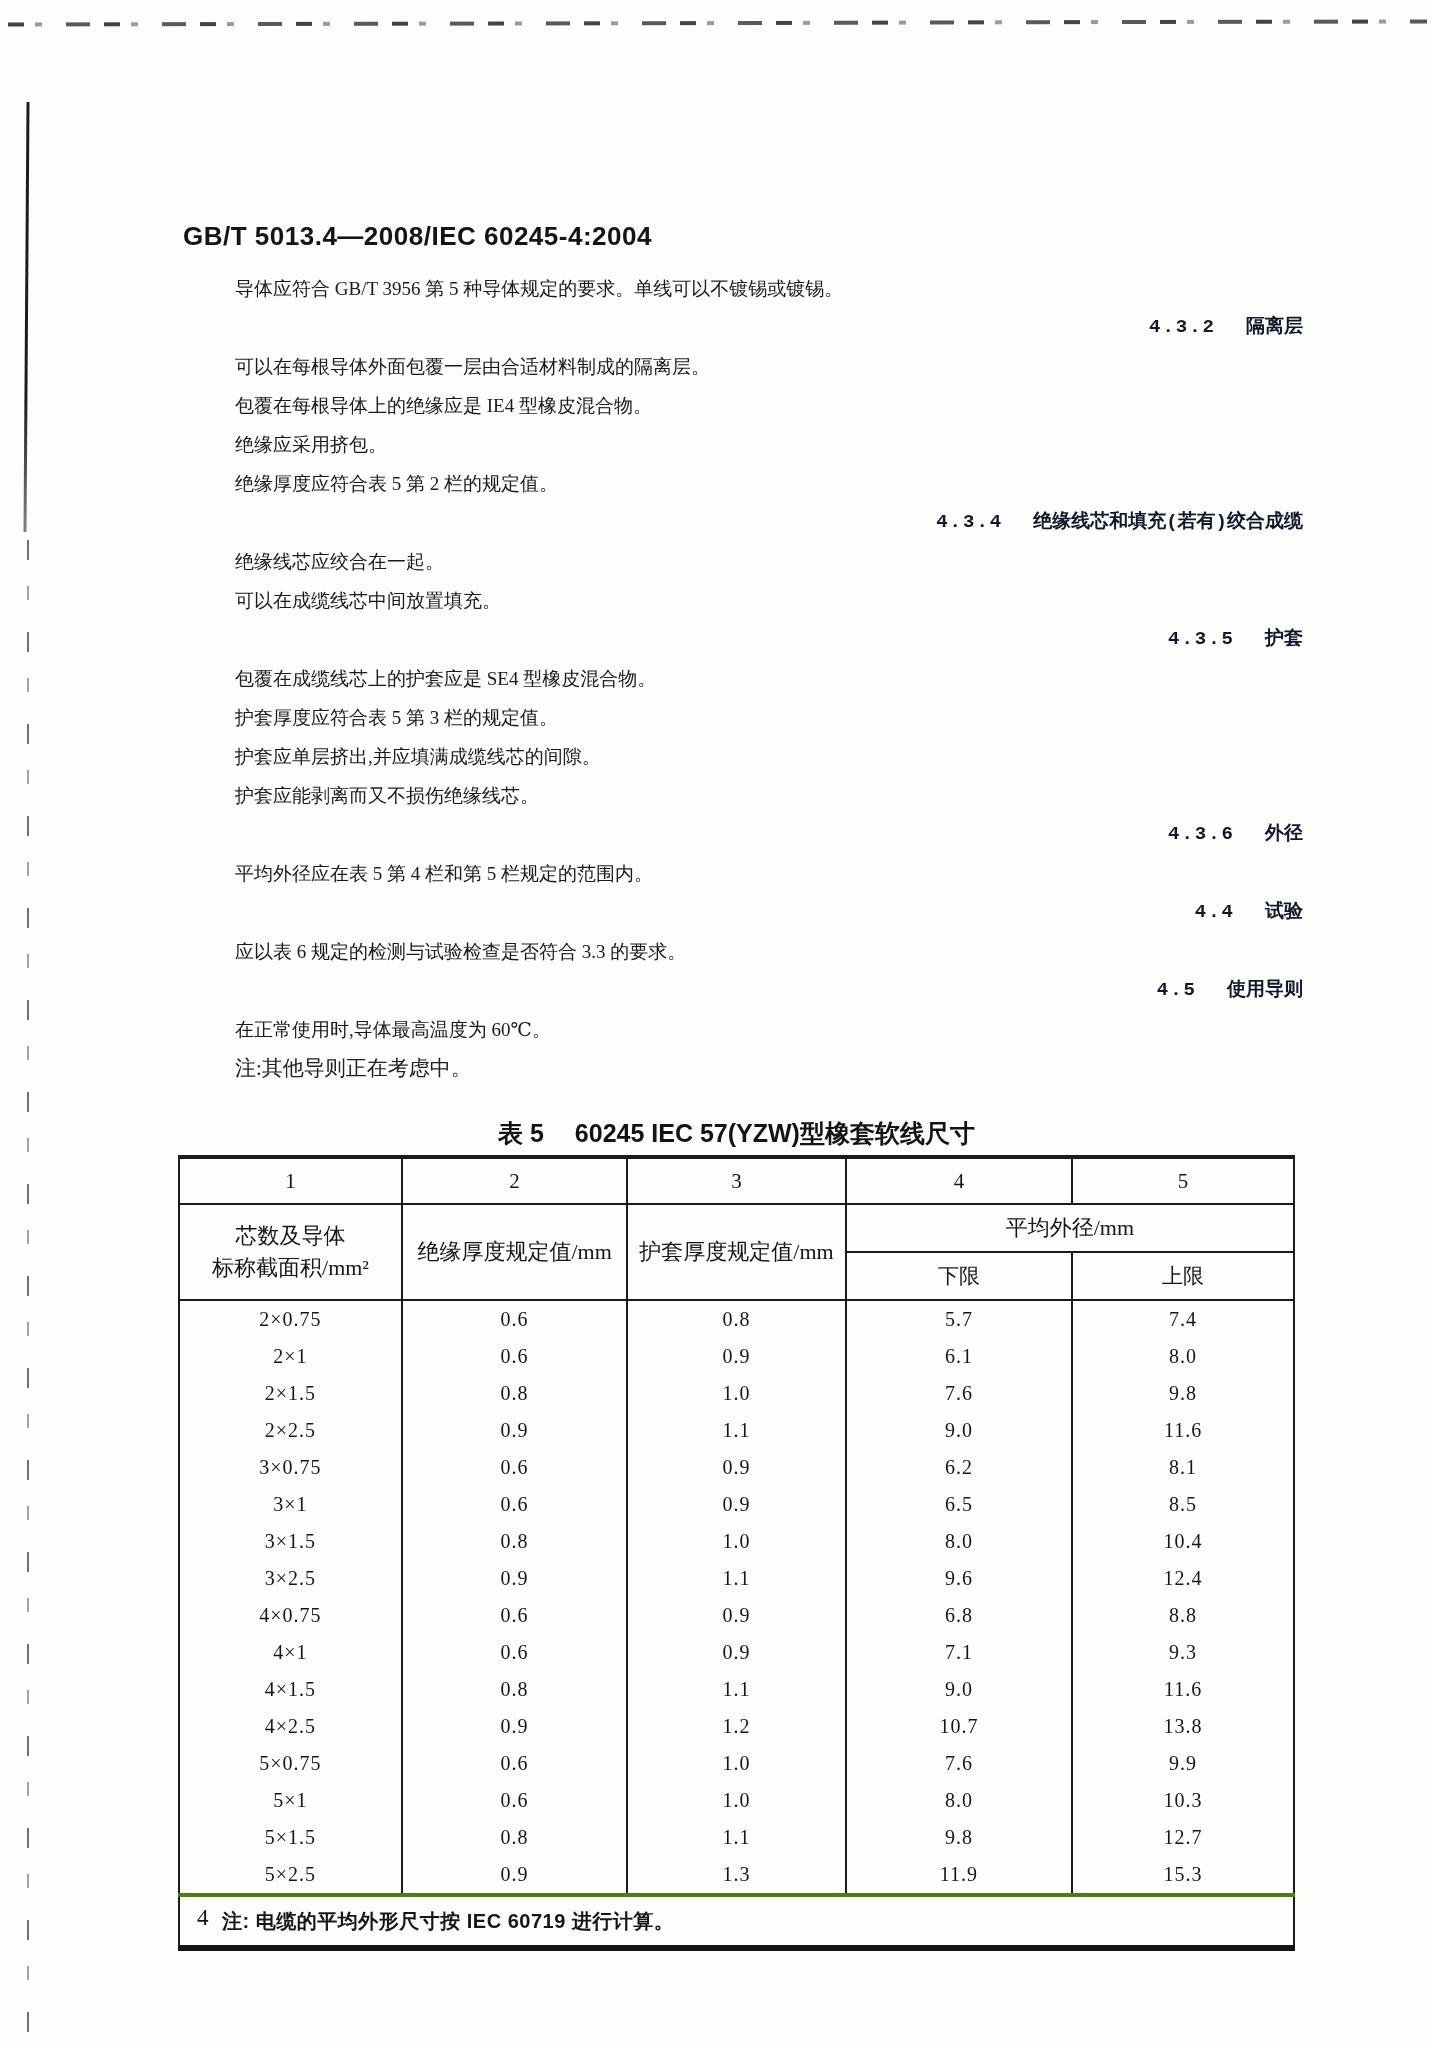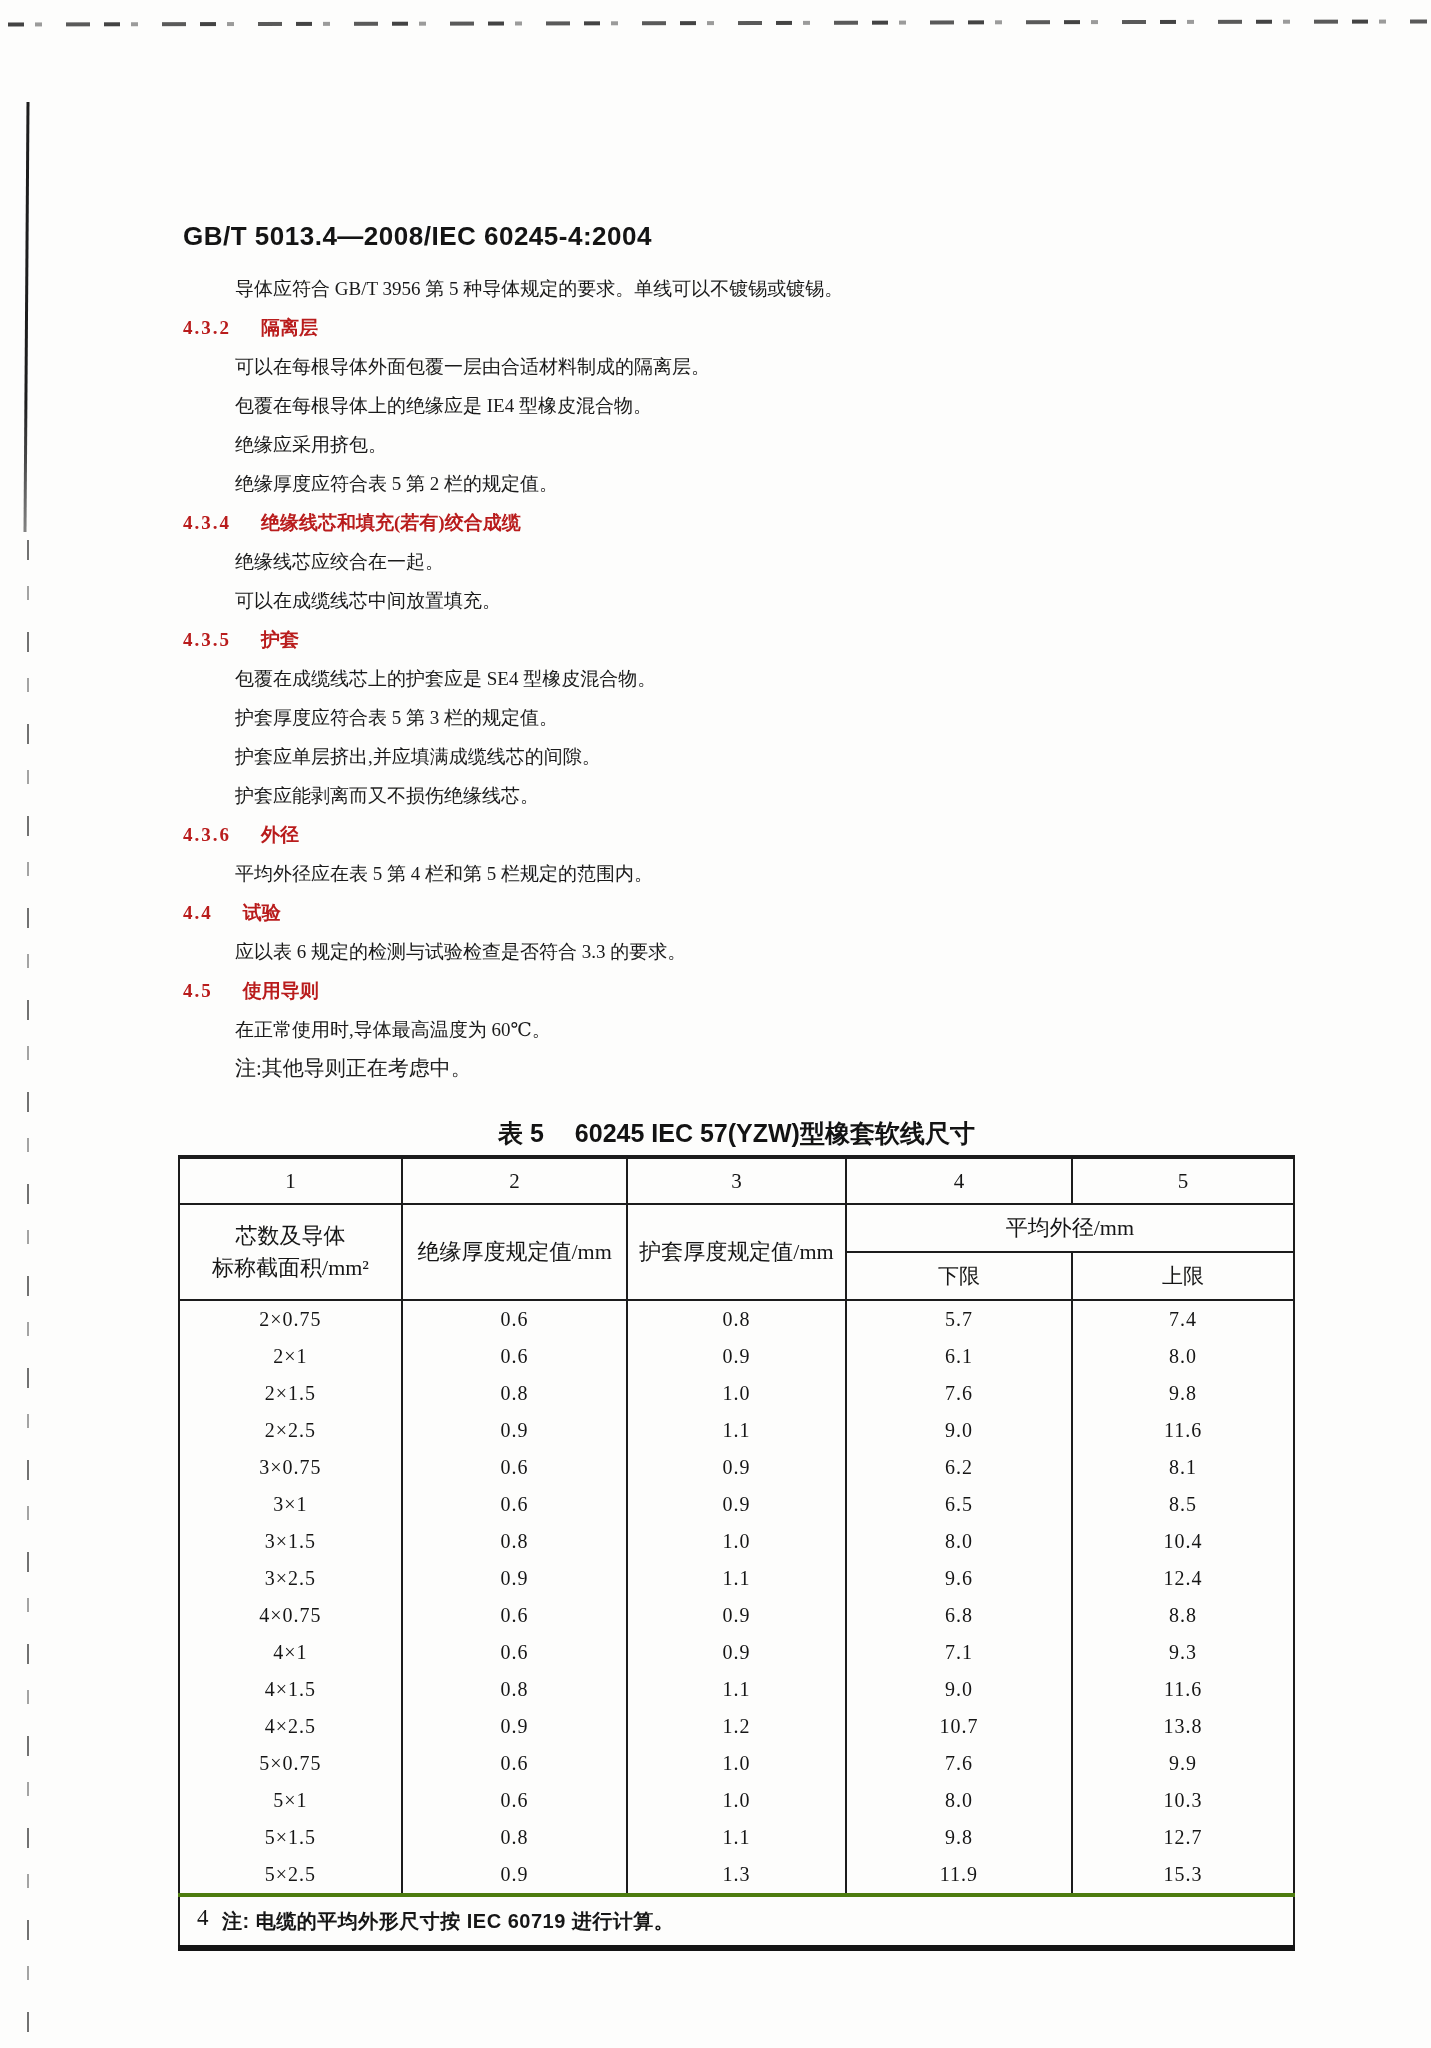--- a/index.html
+++ b/index.html
@@ -39,22 +39,22 @@
     position:absolute; left:183px; top:201px;
     font-family:Liberation Sans, sans-serif;
     font-weight:700; font-size:26px; letter-spacing:.5px;
     color:#141414; white-space:nowrap;margin-top:20px;
   }
 
   .content { position:absolute; left:183px; top:269px; width:1120px; }
   .line { line-height:39px; height:39px; font-size:19px; white-space:nowrap; }
   .line.para { text-indent:52px; }
   .line.heading {
-    font-family:Liberation Serif, serif;
-    font-weight:700; color:#b91c1c;
+    font-family:Liberation Mono, monospace;
+    font-weight:700; color:#0f172a;text-align:right;
   }
   .line.heading .hnum { margin-right:30px; letter-spacing:2px; }
   .line.small-note { font-size:21px; text-indent:52px; color:#202020; }
 
   .table-title {
     position:absolute; left:178px; top:1117px; width:1117px;
     text-align:center; font-family:"Liberation Sans","DejaVu Sans",sans-serif;
     font-weight:700; font-size:25px; color:#131313; white-space:nowrap;
   }
   .table-title .tt-main { margin-left:24px; }

